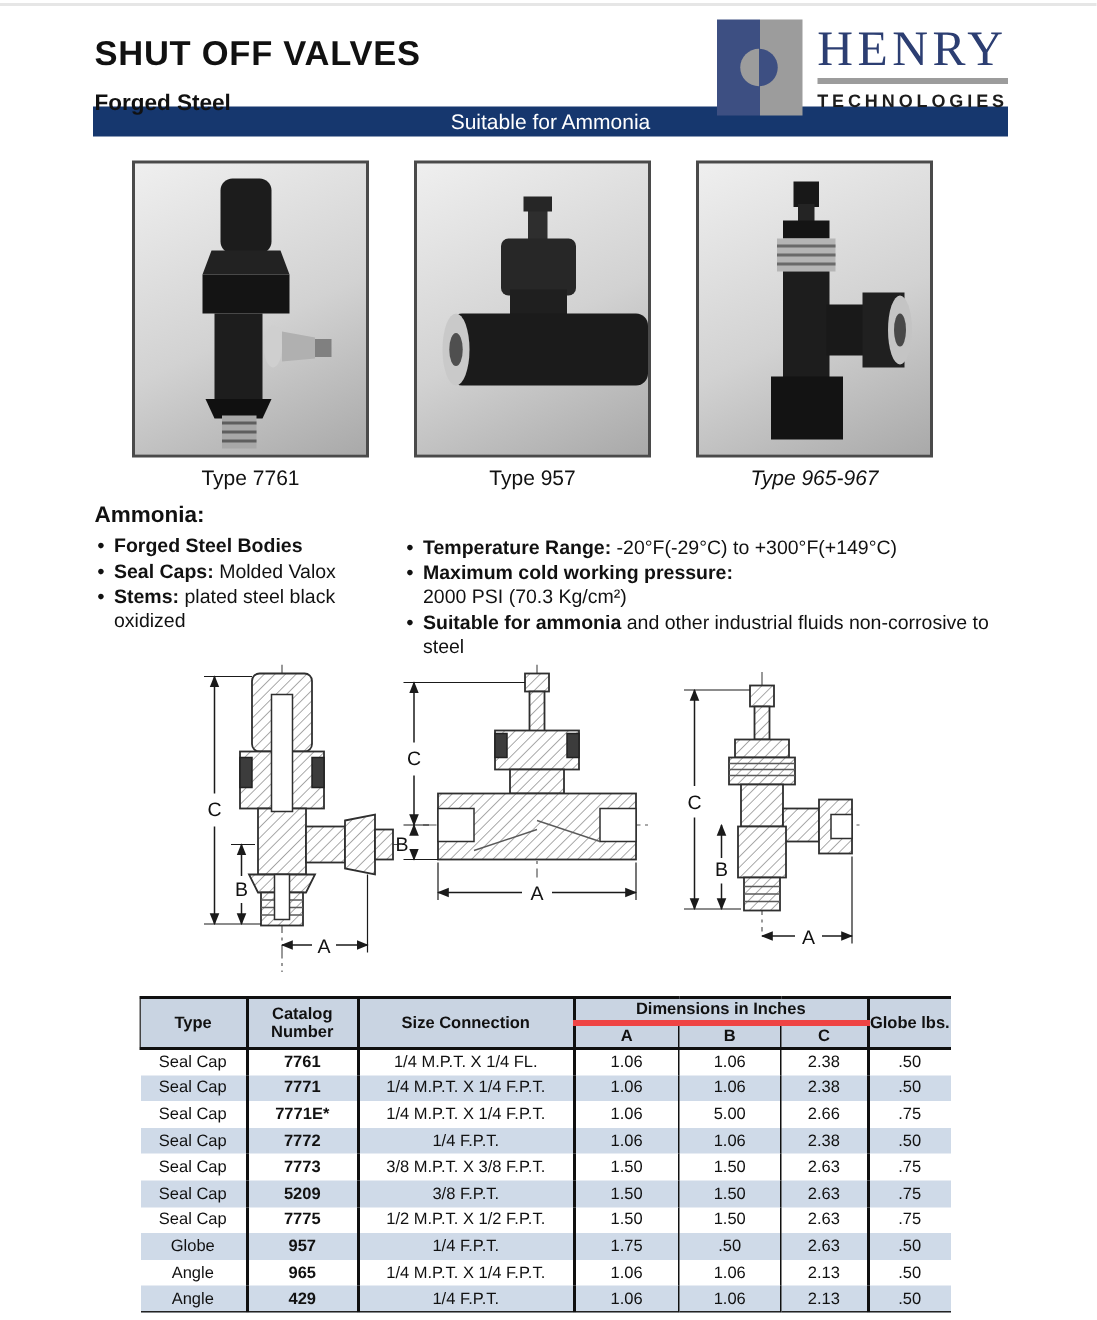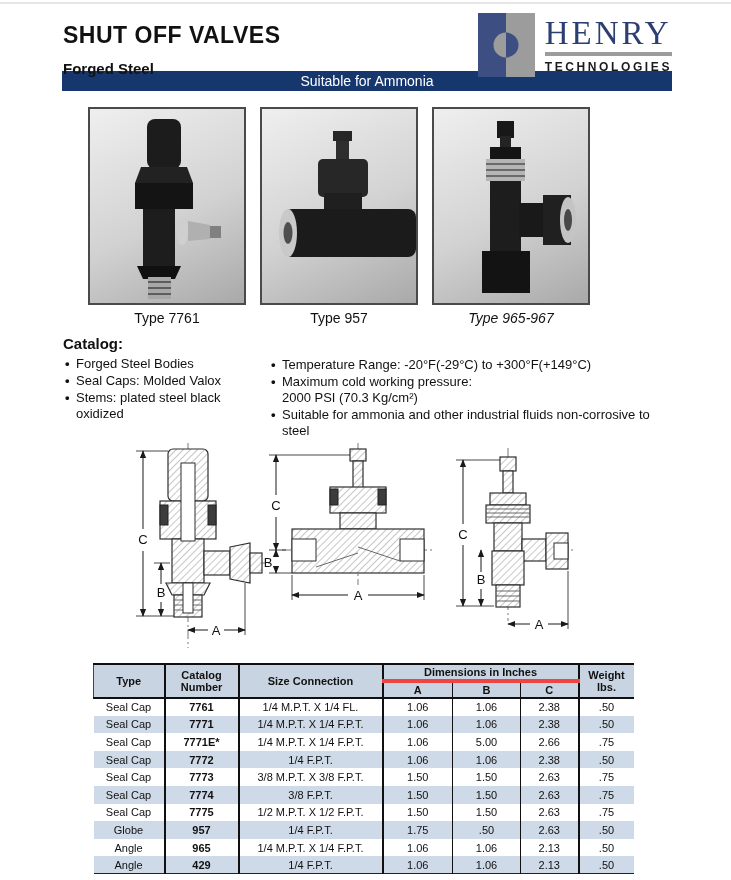--- a/index.html
+++ b/index.html
@@ -26,37 +26,37 @@
   .logo-name { font-family:"Liberation Serif", serif; font-size:33px; line-height:1;
     color:#2c3e72; letter-spacing:3px; }
   .logo-rule { height:4px; background:#9c9c9c; margin:2px 0 4px; }
   .logo-tag { font-size:12px; font-weight:bold; letter-spacing:2.6px; color:#1c1c1c; }
 
   
   .banner { background:#16376e; color:#fff; text-align:center;
     font-size:14px; height:20px; line-height:20px; }
 
   
-  .photos { display:flex; margin-top:16px; margin-left:26px; gap:14px; }
+  .photos { display:flex; margin-top:16px; margin-left:26px; gap:30px; }
   .photos figure { margin:0; width:158px; }
   .photo { height:198px; border:2px solid #4a4a4a;
     background:linear-gradient(155deg,#efefef 0%,#d2d2d2 55%,#a9a9a9 100%); }
   .photo svg { display:block; width:100%; height:100%; }
   figcaption { text-align:center; font-size:14px; margin-top:5px; }
   .ph3 { margin-left:9px;font-style:italic; }
 
   
   .features { display:flex; margin-top:9px; }
   .f-left { width:206px; }
   .features h3 { font-size:15px; font-weight:bold; margin:0 0 4px 1px; }
   .features ul { list-style:none; margin:0; padding:0; }
   .features li { font-size:13px; line-height:16px; margin:1px 0; padding-left:14px; position:relative; }
   .features li::before { content:"\2022"; position:absolute; left:3px; font-weight:bold; }
   .f-right { padding-top:21px; width:404px; }
-  .b { font-weight:normal; }
+  .b { font-weight:bold; }
   .l2 { display:block; }
   .l2:empty, .r:empty { display:none; }
 
   
   .drawings { margin-top:3px; }
   .part { fill:url(#hatch); stroke:#2f2f2f; stroke-width:1.2; }
   .dark { fill:#3c3c3c; stroke:#222; stroke-width:1; }
   .bore { fill:#ffffff; stroke:#2f2f2f; stroke-width:1; }
   .dim  { stroke:#1a1a1a; stroke-width:1; }
   .ext  { stroke:#1a1a1a; stroke-width:.8; }
@@ -164,21 +164,21 @@
           <rect x="48" y="142" width="48" height="42" fill="#131313"></rect>
         </svg>
       </div>
       <figcaption>Type 965-967</figcaption>
     </figure>
   </div>
 
   
   <div class="features">
     <div class="f-left">
-      <h3>Catalog:</h3>
+      <h3>Ammonia:</h3>
       <ul>
         <li><span class="b">Forged Steel Bodies</span></li>
         <li><span class="b">Seal Caps:</span><span class="r"> Molded Valox</span></li>
         <li><span class="b">Stems:</span><span class="r"> plated steel black oxidized</span></li>
       </ul>
     </div>
     <div class="f-right">
       <ul>
         <li><span class="b">Temperature Range:</span><span class="r"> -20°F(-29°C) to +300°F(+149°C)</span></li>
         <li><span class="b">Maximum cold working pressure:</span><span class="l2">2000 PSI (70.3 Kg/cm²)</span></li>
@@ -306,21 +306,21 @@
         <col style="width:68px">
         <col style="width:58px">
         <col style="width:55px">
     </colgroup>
     <thead>
       <tr>
         <th rowspan="2" class="hv">Type</th>
         <th rowspan="2" class="hv">Catalog Number</th>
         <th rowspan="2" class="hv">Size Connection</th>
         <th colspan="3" class="dims">Dimensions in Inches</th>
-        <th rowspan="2">Weight lbs.</th>
+        <th rowspan="2">Globe lbs.</th>
       </tr>
       <tr class="sub">
         <th class="thin">A</th>
         <th class="thin">B</th>
         <th class="last">C</th>
       </tr>
     </thead>
     <tbody>
         <tr>
           <td>Seal Cap</td>
@@ -362,21 +362,21 @@
           <td>Seal Cap</td>
           <td>7773</td>
           <td>3/8 M.P.T. X 3/8 F.P.T.</td>
           <td>1.50</td>
           <td>1.50</td>
           <td>2.63</td>
           <td>.75</td>
         </tr>
         <tr>
           <td>Seal Cap</td>
-          <td>7774</td>
+          <td>5209</td>
           <td>3/8 F.P.T.</td>
           <td>1.50</td>
           <td>1.50</td>
           <td>2.63</td>
           <td>.75</td>
         </tr>
         <tr>
           <td>Seal Cap</td>
           <td>7775</td>
           <td>1/2 M.P.T. X 1/2 F.P.T.</td>

